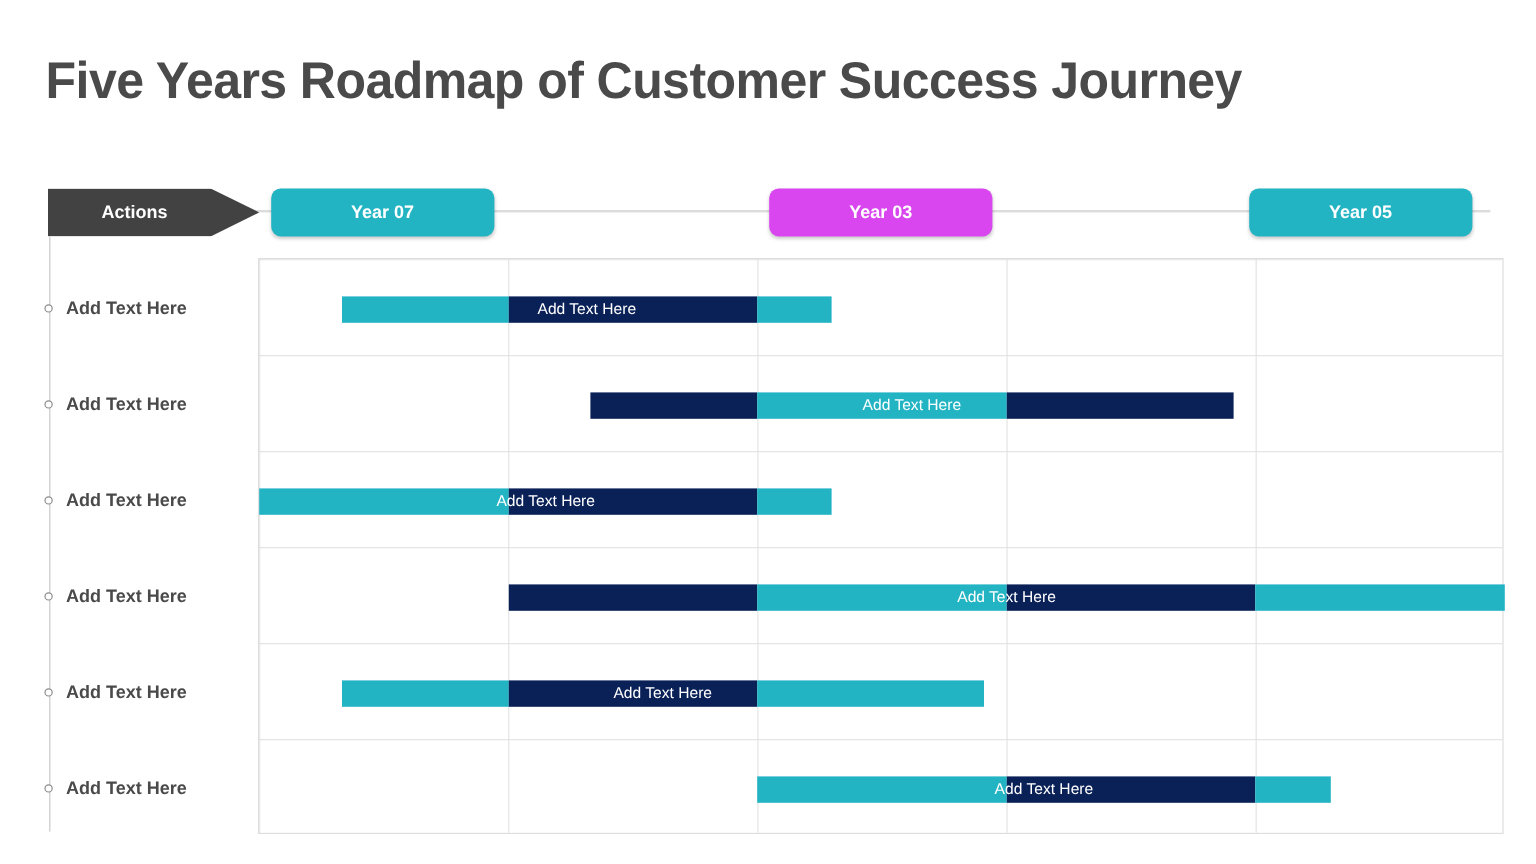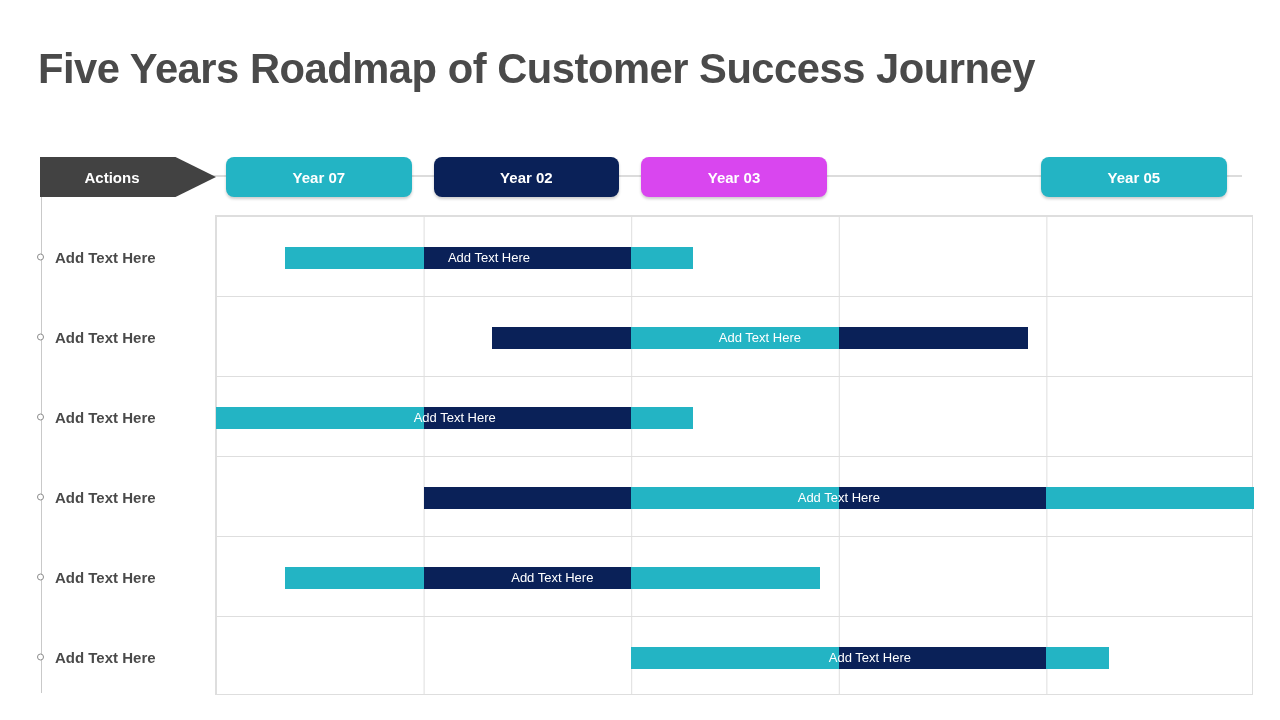--- a/index.html
+++ b/index.html
@@ -52,21 +52,20 @@
 
   <h1 class="title">Five Years Roadmap of Customer Success Journey</h1>
 
   <div class="hdr-connector"></div>
 
   <div class="actions-arrow">
     <span>Actions</span>
   </div>
 
   <div class="year-pill" style="left: 226px; background: rgb(35, 180, 196);">Year 07</div>
-  <div class="year-pill" style="left: 433.6px; background: rgb(10, 33, 88);">Year 02</div>
   <div class="year-pill" style="left: 641.2px; background: #d946ef;">Year 03</div>
   <div class="year-pill" style="left: 1006px; background: rgb(35, 180, 196); margin-left: 35px;">Year 05</div>
 
   <div class="rail-line"></div>
 
   <div class="grid" id="grid">
       <div class="seg" style="left: 68.508px; width: 139.092px; top: 31px; background: rgb(35, 180, 196);"></div>
       <div class="seg" style="left: 207.6px; width: 207.6px; top: 31px; background: rgb(10, 33, 88);"></div>
       <div class="seg" style="left: 415.2px; width: 62.28px; top: 31px; background: rgb(35, 180, 196);"></div>
       <div class="bar-label" style="left: 68.508px; width: 408.972px; top: 31px;">Add Text Here</div>

